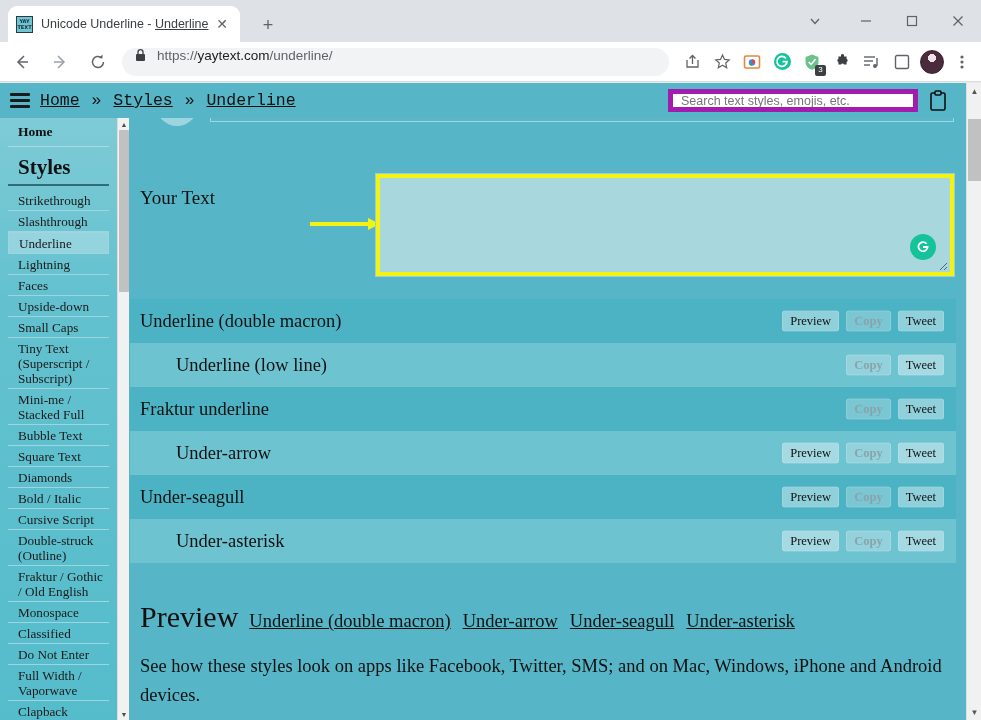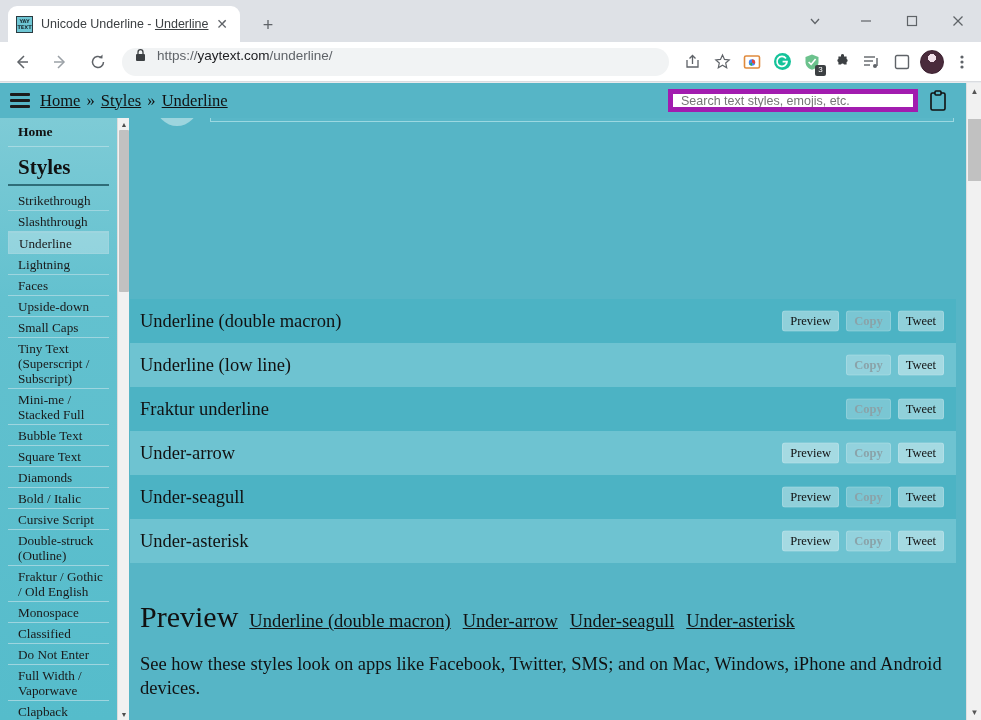--- a/index.html
+++ b/index.html
@@ -138,21 +138,21 @@
     background: #56b5c6;
     display: flex; align-items: center;
     z-index: 5;
   }
   .hamburger {
     width: 20px; height: 15px; margin-left: 10px; margin-right: 10px;
     display: flex; flex-direction: column; justify-content: space-between;
   }
   .hamburger i { display: block; height: 3px; background: #1b1b1b; border-radius: 1px; }
   .crumbs {
-    font-family: Liberation Serif, serif;
+    font-family: Liberation Mono, monospace;
     font-size: 16.5px; color: #111;
   }
   .crumbs a { color: #111; text-decoration: underline; }
   .crumbs span.sep { text-decoration: none; padding: 0 2px; }
   .searchwrap {
     position: absolute; right: 18px; top: 6px;
     display: flex; align-items: center;
   }
   .searchbox {
     width: 250px; height: 23px;
@@ -272,21 +272,21 @@
     width: 72px; height: 16px;
   }
 
   .rows { position: absolute; top: 181px; left: 0; width: 826px; }
   .srow {
     position: relative;
     width: 826px; height: 44px;
     display: flex; align-items: center;
   }
   .srow.odd  { background: #4cb3c4; }
-  .srow.even { background: #6ec3d1; }
+  .srow.even { background: #6ec3d1; padding-left: 36px; }
   .srow .name {
     font-family: "Liberation Serif", serif;
     font-size: 18.5px; color: #111;
     padding-left: 10px;
   }
   .rowbtns {
     position: absolute; right: 12px; top: 50%;
     transform: translateY(-50%);
     display: flex; align-items: center; gap: 7px;
   }
@@ -309,21 +309,21 @@
     font-family: "Liberation Serif", serif;
   }
   .preview-head { display: flex; align-items: baseline; flex-wrap: wrap; }
   .preview-title { font-size: 30px; color: #111; margin-right: 11px; }
   .preview-head a {
     font-size: 18.5px; color: #111;
     text-decoration: underline; margin-right: 12px;
   }
   .preview-body {
     margin-top: 18px;
-    font-size: 18.5px; color: #111; line-height: 24px;
+    font-size: 18.5px; color: #111; line-height: 29px;
     max-width: 812px;
   }
 
   
   .page-scroll {
     position: absolute; top: 0; right: 0;
     width: 15px; height: 637px;
     background: #f1f1f1;
     border-left: 1px solid #e0e0e0;
   }
@@ -531,20 +531,38 @@
       <div class="sb-arrow down">▼</div>
     </div>
 
     <div class="content">
 
       <div class="ghost-top">
         <div class="gcirc"></div>
         <div class="gbar"></div>
       </div>
 
+      <div class="yourtext-row">
+        <div class="yourtext-label">Your Text</div>
+        <svg class="arrow-anno" viewBox="0 0 72 16">
+          <line x1="0" y1="8" x2="58" y2="8" stroke="#f2f215" stroke-width="4"></line>
+          <path d="M58 2 L70 8 L58 14 Z" fill="#f2f215"></path>
+        </svg>
+        <div class="textbox">
+          <div class="grammarly">
+            <svg width="18" height="18" viewBox="0 0 18 18">
+                <path d="M12.6 5.8 A4.6 4.6 0 1 0 13.6 9 L9 9" stroke="#fff" stroke-width="1.8" fill="none"></path>
+              </svg>
+          </div>
+          <svg class="resize-handle" viewBox="0 0 12 12">
+            <line x1="11" y1="4" x2="4" y2="11" stroke="#4a6a70" stroke-width="1"></line>
+            <line x1="11" y1="8" x2="8" y2="11" stroke="#4a6a70" stroke-width="1"></line>
+          </svg>
+        </div>
+      </div>
 
       <div class="rows">
         <div class="srow odd">
           <div class="name">Underline (double macron)</div>
           <div class="rowbtns">
             <div class="btn">Preview</div>
             <div class="btn disabled">Copy</div>
             <div class="btn">Tweet</div>
           </div>
         </div>

